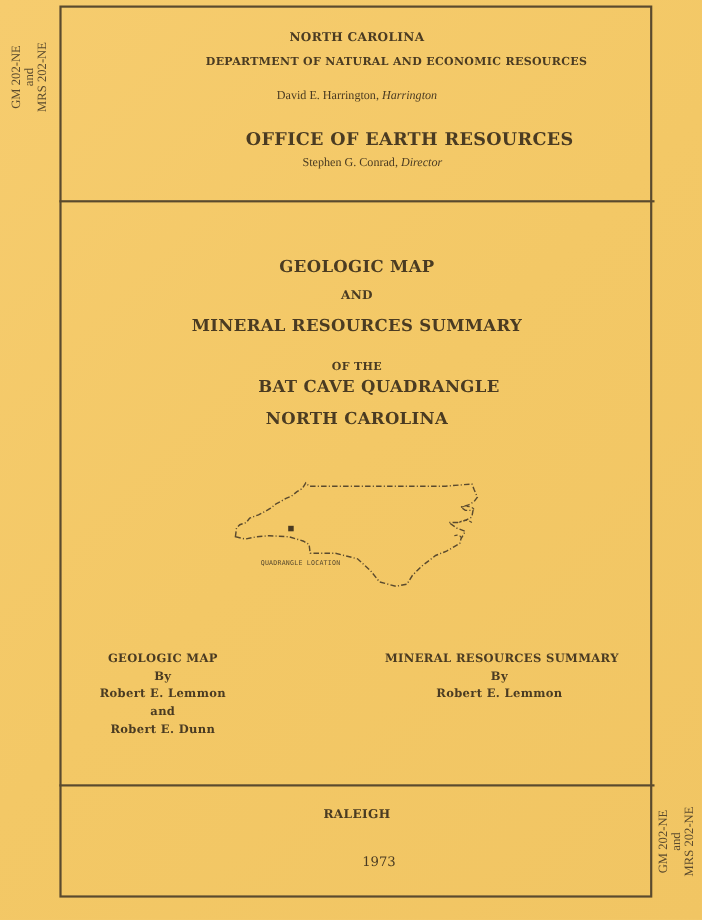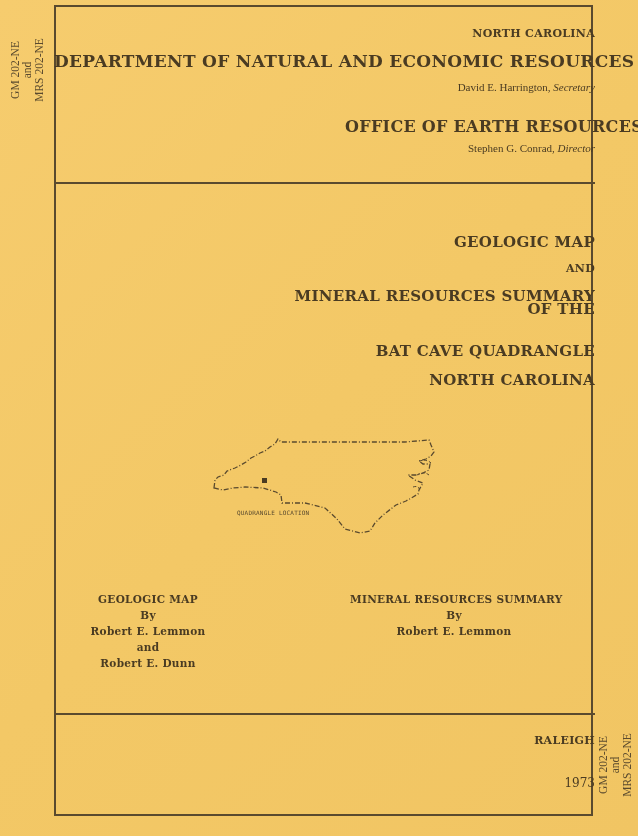--- a/index.html
+++ b/index.html
@@ -29,44 +29,44 @@
       position: absolute;
       left: 54px;
       width: 541px;
       height: 2px;
       background: #5a4a2e;
     }
     .center-text {
       position: absolute;
       left: 54px;
       width: 541px;
-      text-align: right;
+      text-align: center;
       white-space: nowrap;
     }
     .slab {
       font-family: "DejaVu Serif", serif;
       font-weight: bold;
       letter-spacing: 0.3px;
     }
     .roman {
       font-family: "Liberation Serif", serif;
     }
     .t-agency1 { top: 27px; font-size: 11px; }
-    .t-agency2 { top: 51px; font-size: 17px; }
+    .t-agency2 { top: 51px; font-size: 10px; padding-left: 36px; }
     .t-secretary { top: 81px; font-size: 11px; }
     .t-office { top: 117px; font-size: 16px; margin-left: 48px; }
-    .t-director { top: 142px; font-size: 11px; }
+    .t-director { top: 142px; font-size: 11px; margin-left: 14px; }
     .t-title1 { top: 233px; font-size: 15px; }
     .t-title2 { top: 262px; font-size: 11px; }
     .t-title3 { top: 287px; font-size: 15px; }
-    .t-title4 { top: 300px; font-size: 15px; }
-    .t-title5 { top: 342px; font-size: 15px; }
+    .t-title4 { top: 328px; font-size: 10px; }
+    .t-title5 { top: 342px; font-size: 15px; margin-left: 20px; }
     .t-title6 { top: 371px; font-size: 15px; }
     .t-raleigh { top: 734px; font-size: 11px; }
-    .t-year { top: 776px; font-size: 12px; font-family: "DejaVu Serif", serif; }
+    .t-year { top: 776px; font-size: 12px; font-family: "DejaVu Serif", serif; padding-left: 20px; }
 
     .credits {
       position: absolute;
       text-align: center;
       font-size: 10.5px;
       line-height: 16px;
       white-space: nowrap;
     }
     .credits .head {
       font-weight: bold;
@@ -139,21 +139,21 @@
 </div>
 
 <div class="frame"></div>
 <div class="hline" style="top:182px;"></div>
 <div class="hline" style="top:713px;"></div>
 
 <div class="center-text slab t-agency1">NORTH CAROLINA</div>
 <div class="center-text slab t-agency2">DEPARTMENT OF NATURAL AND ECONOMIC RESOURCES</div>
 <div class="center-text roman t-secretary">
   <span>David E. Harrington,</span>
-  <i>Secretary</i>
+  <i>Harrington</i>
 </div>
 <div class="center-text slab t-office">OFFICE OF EARTH RESOURCES</div>
 <div class="center-text roman t-director">
   <span>Stephen G. Conrad,</span>
   <i>Director</i>
 </div>
 
 <div class="center-text slab t-title1">GEOLOGIC MAP</div>
 <div class="center-text slab t-title2">AND</div>
 <div class="center-text slab t-title3">MINERAL RESOURCES SUMMARY</div>

